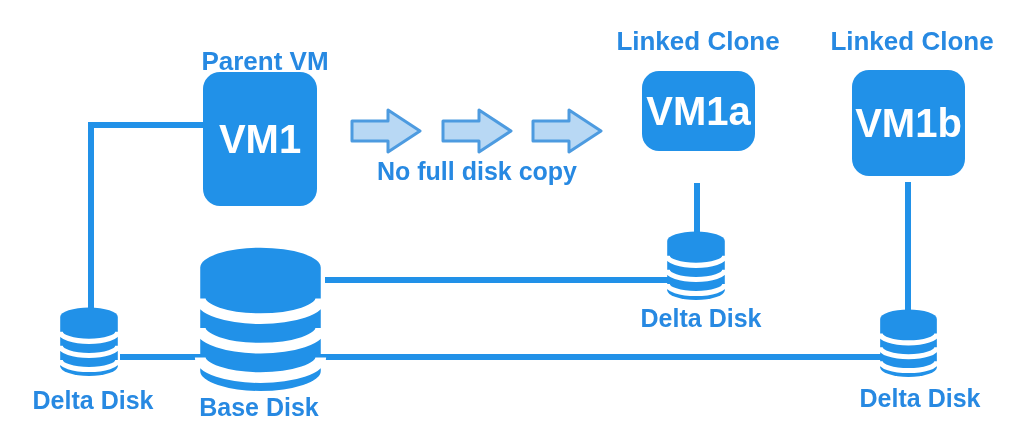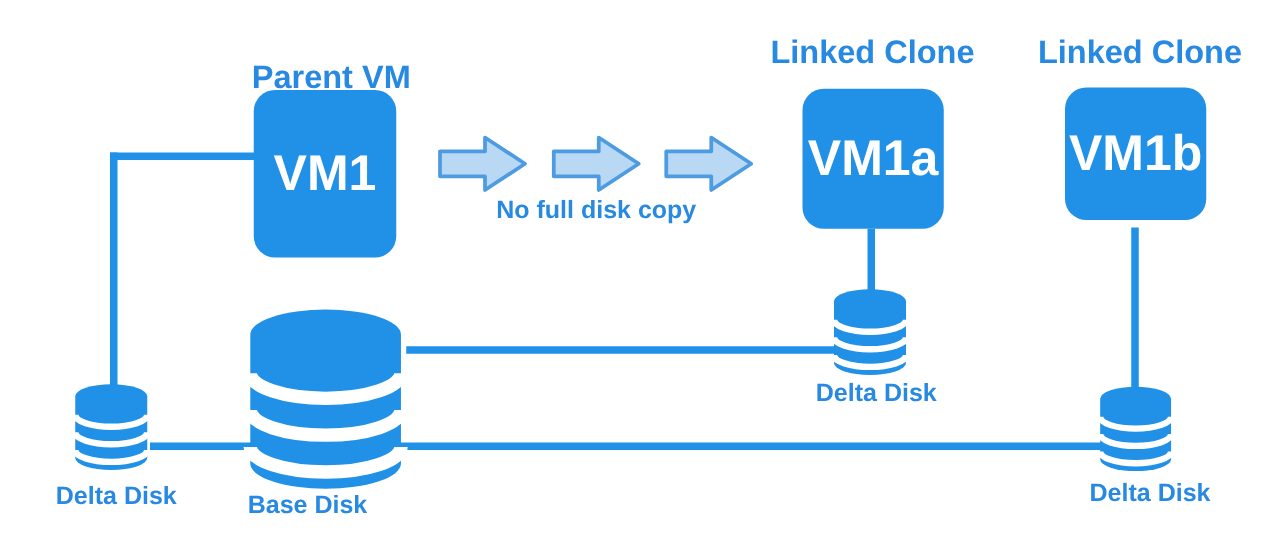--- a/index.html
+++ b/index.html
@@ -21,21 +21,21 @@
     position:absolute;z-index:3;background:var(--primary);
     border-radius:17px;display:flex;align-items:center;justify-content:center;
   }
   .vm-box .vm-label{
     color:var(--vm-text);font-weight:bold;font-size:40px;letter-spacing:0px;
   }
   .lbl{
     position:absolute;z-index:4;transform:translateX(-50%);white-space:nowrap;
     color:var(--label-text);font-weight:bold;font-size:26px;text-align:center;
   }
-  .lbl.small{font-size:20px;}
+  .lbl.small{font-size:25px;}
   .disk{position:absolute;z-index:2;}
   .disk .body{fill:var(--primary);}
   .disk .sep{fill:none;stroke:var(--background);stroke-width:8;}
   .arrow{position:absolute;z-index:2;}
   .arrow polygon{fill:var(--arrow-fill);stroke:var(--arrow-stroke);stroke-width:3;stroke-linejoin:round;}
 </style>
 </head>
 <body>
 
 <div class="canvas">
@@ -81,29 +81,29 @@
   <svg class="arrow" style="left:441px;top:108px;width:72px;height:46px;" viewBox="0 0 72 46" aria-hidden="true">
     <polygon points="2,13 38,13 38,2 70,23 38,44 38,33 2,33"></polygon>
   </svg>
   <svg class="arrow" style="left:531px;top:108px;width:72px;height:46px;" viewBox="0 0 72 46" aria-hidden="true">
     <polygon points="2,13 38,13 38,2 70,23 38,44 38,33 2,33"></polygon>
   </svg>
 
   <div class="vm-box" style="left:203px;top:72px;width:114px;height:134px;">
     <span class="vm-label">VM1</span>
   </div>
-  <div class="vm-box" style="left:642px;top:71px;width:113px;height:112px;">
+  <div class="vm-box" style="left:642px;top:71px;width:113px;height:80px;">
     <span class="vm-label">VM1a</span>
   </div>
   <div class="vm-box" style="left:852px;top:70px;width:113px;height:106px;">
     <span class="vm-label">VM1b</span>
   </div>
 
   <div class="lbl" style="left:265px;top:26px;margin-top:20px;">Parent VM</div>
   <div class="lbl" style="left:698px;top:26px;">Linked Clone</div>
   <div class="lbl" style="left:912px;top:26px;">Linked Clone</div>
   <div class="lbl small" style="left:477px;top:157px;">No full disk copy</div>
   <div class="lbl small" style="left:93px;top:386px;">Delta Disk</div>
-  <div class="lbl small" style="left:246px;top:393px;">Base Disk</div>
+  <div class="lbl small" style="left:259px;top:393px;">Base Disk</div>
   <div class="lbl small" style="left:701px;top:304px;">Delta Disk</div>
   <div class="lbl small" style="left:920px;top:384px;">Delta Disk</div>
 
 </div>
 
 </body></html>

